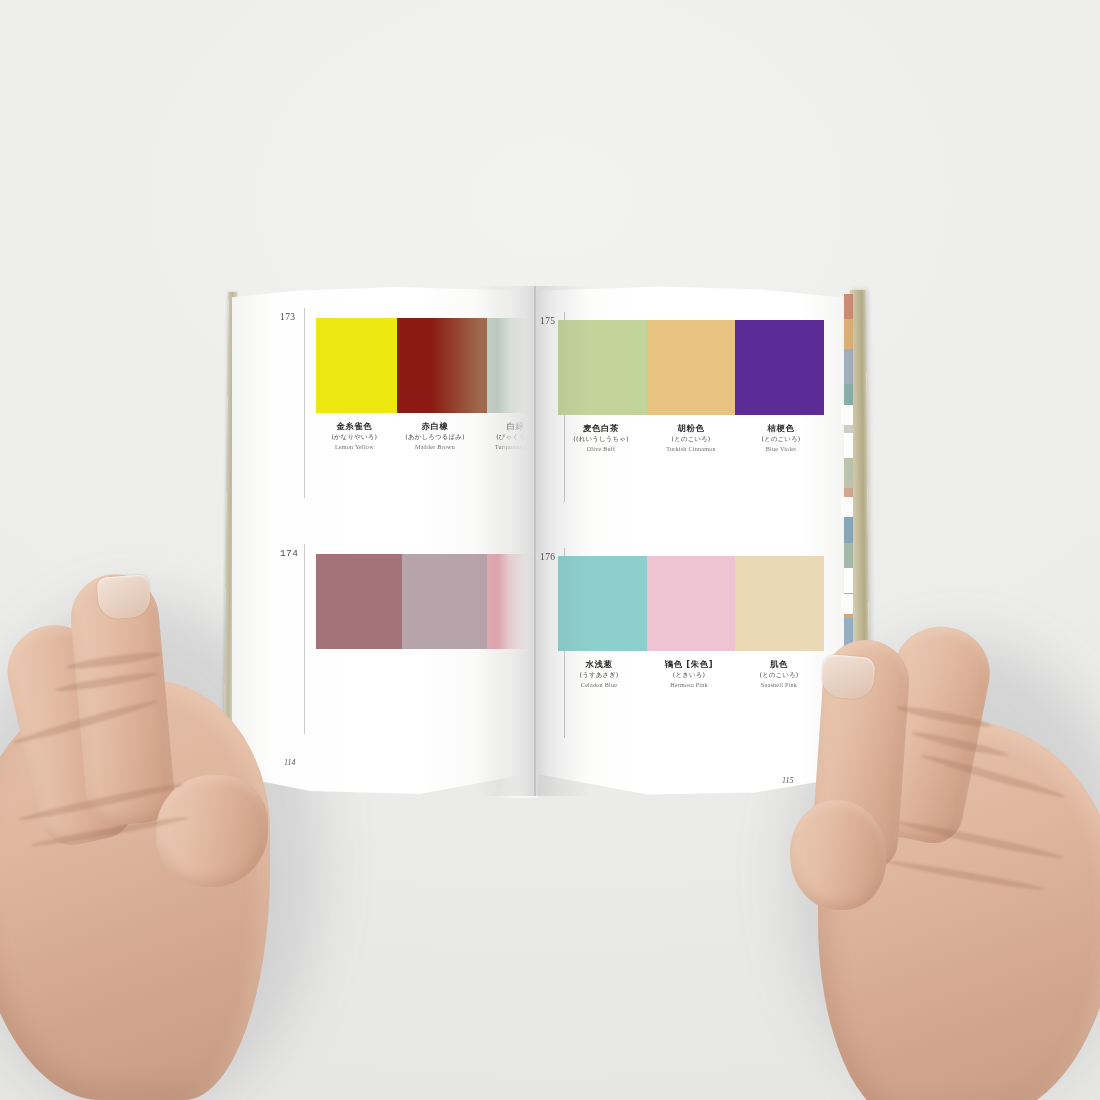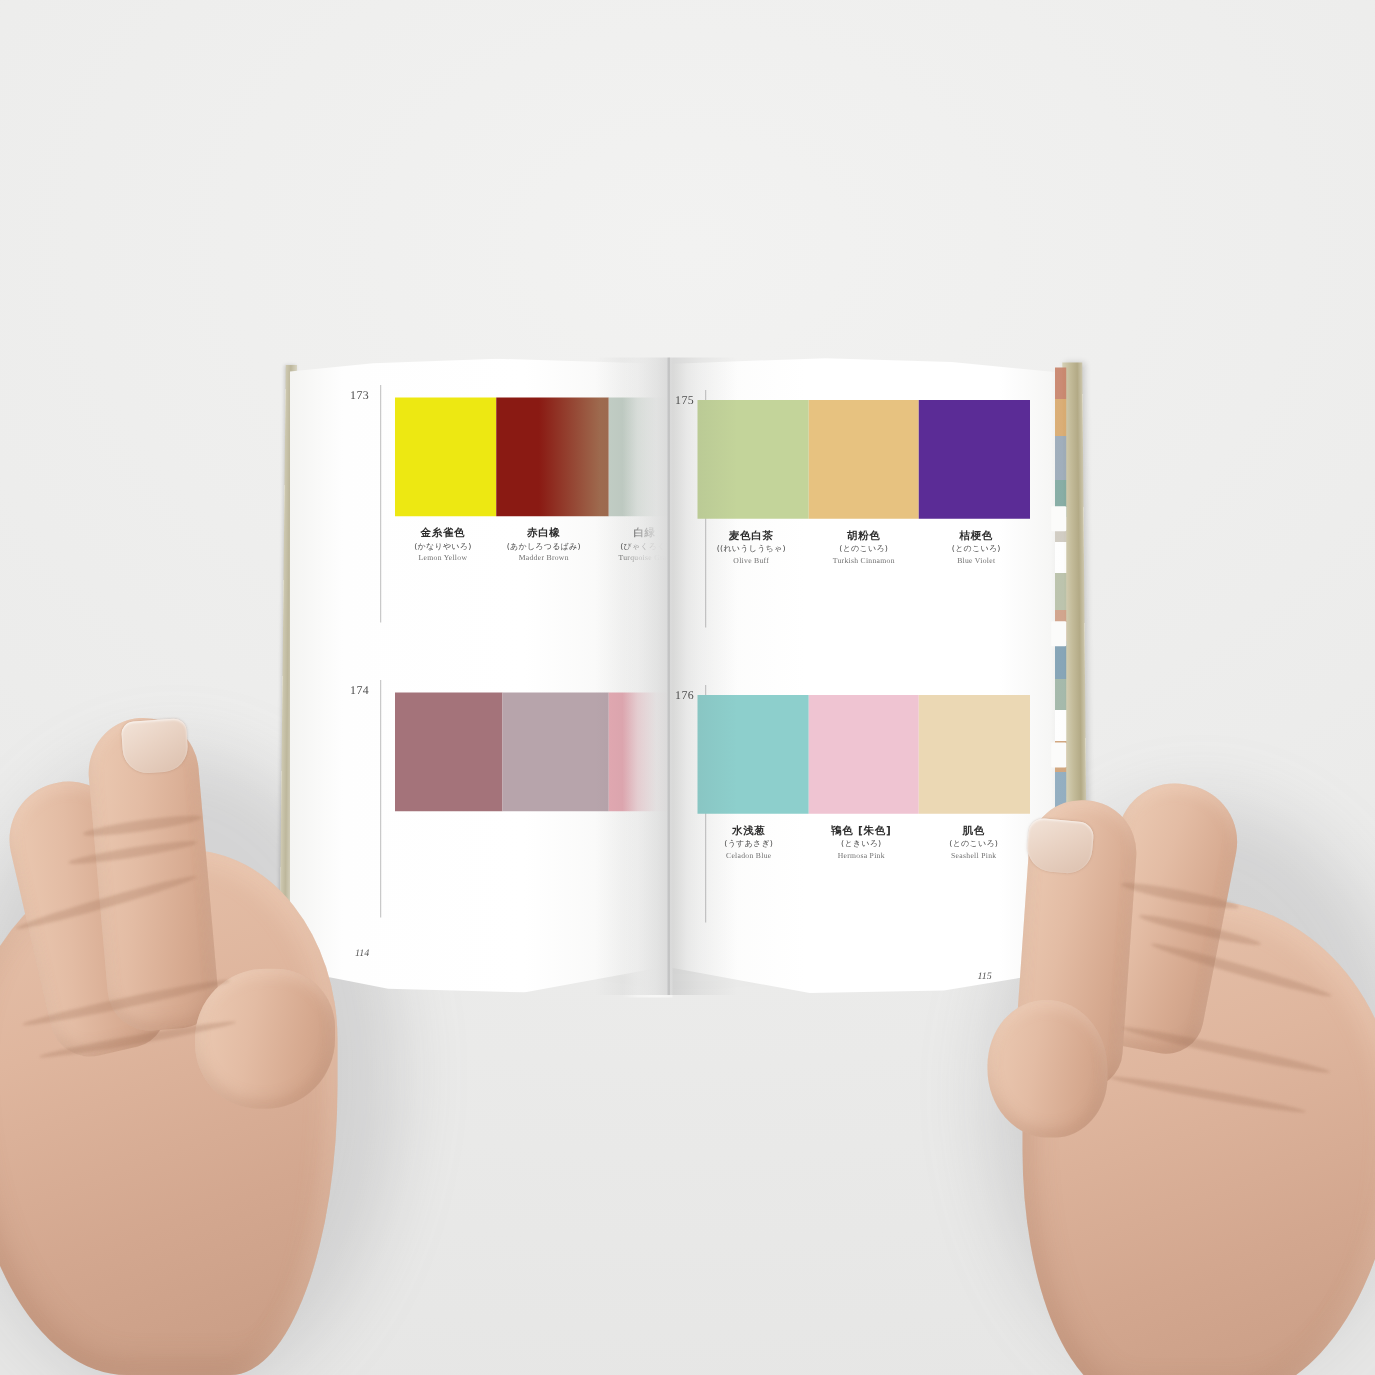--- a/index.html
+++ b/index.html
@@ -232,21 +232,21 @@
             <span class="kana">(あかしろつるばみ)</span>
             <span class="en">Madder Brown</span>
           </div>
           <div class="lab">
             <span class="jp">白緑</span>
             <span class="kana">(びゃくろく)</span>
             <span class="en">Turquoise Gray</span>
           </div>
         </div>
 
-        <div class="rownum" style="left:48px;top:262px;">174</div>
+        <div class="rownum" style="left:48px;top:262px;font-family:Liberation Mono, monospace;">174</div>
         <div class="rowrule" style="left:72px;top:258px;height:190px;"></div>
 
         <div class="swatchrow" style="left:84px;top:268px;width:238px;height:95px;">
           <div class="sw" id="sw-l-1-0" style="width: 36%; background: rgb(164, 115, 122);"></div>
           <div class="sw" id="sw-l-1-1" style="width: 36%; background: rgb(183, 164, 171);"></div>
           <div class="sw" id="sw-l-1-2" style="width: 28%; background: rgb(227, 169, 178);"></div>
         </div>
 
 
         <div class="folio" style="left:52px;top:472px;">114</div>

